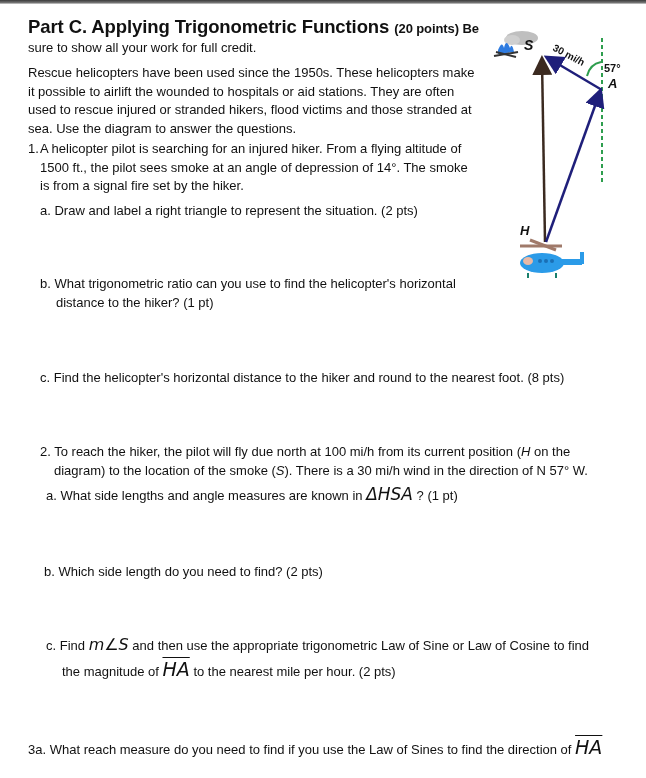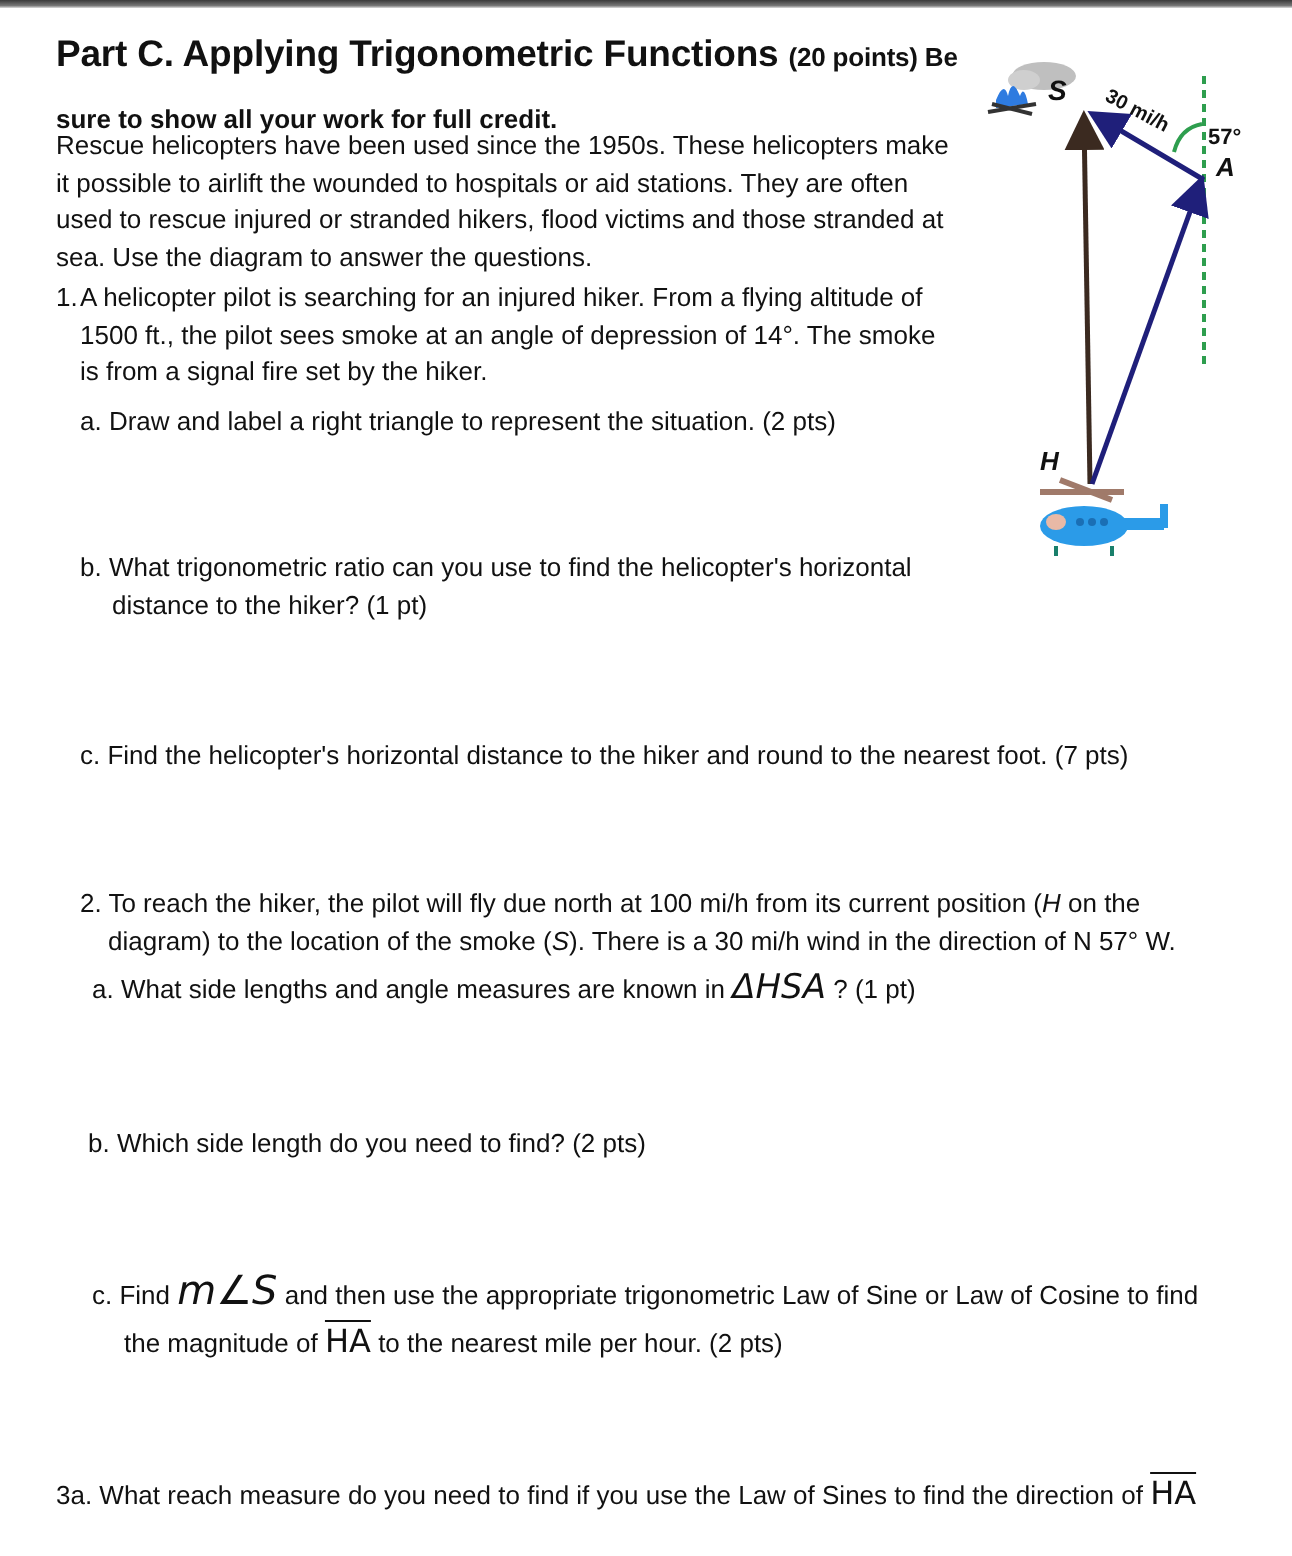--- a/index.html
+++ b/index.html
@@ -8,38 +8,38 @@
     font-family: "Liberation Sans", sans-serif; color: #111; position: relative;
   }
   .topbar {
     position: absolute; left: 0; top: 0; width: 646px; height: 4px;
     background: linear-gradient(#3a3a3a, #777 70%, #ddd);
   }
   .page { position: absolute; left: 0; top: 0; width: 646px; height: 778px; }
   .abs { position: absolute; margin: 0; }
   .title { left: 28px; top: 16px; font-size: 18.5px; font-weight: bold; letter-spacing: -0.1px; white-space: nowrap; }
   .title small { font-size: 13px; font-weight: bold; }
-  .subtitle { left: 28px; top: 52px; font-size: 13px; font-weight: bold; }
+  .subtitle { left: 28px; top: 40px; font-size: 13px; font-weight: normal; }
   .p { font-size: 13px; line-height: 18.6px; }
   .intro { left: 28px; top: 64px; width: 460px; }
   .q1 { left: 28px; top: 140px; width: 450px; }
   .q1 .num { position: absolute; left: 0; top: 0; }
   .pa { left: 40px; top: 202px; }
   .pb { left: 40px; top: 275px; width: 440px; }
   .pb .l2, .pc2 .l2 { padding-left: 16px; }
   .pc { left: 40px; top: 369px; }
   .q2 { left: 40px; top: 443px; width: 560px; }
   .q2 .l2 { padding-left: 14px; }
   .p2a { left: 46px; top: 485px; white-space: nowrap; }
   .tri { font-size: 17px; font-style: italic; font-family: "DejaVu Sans", sans-serif; }
   .p2b { left: 44px; top: 563px; }
   .p2c { left: 46px; top: 636px; width: 560px; white-space: nowrap; }
   .p2c .l2 { padding-left: 16px; padding-top: 4px; }
-  .mang { font-size: 20px; font-style: italic; font-family: "DejaVu Sans", sans-serif; }
-  .vec { font-size: 16px; text-decoration: overline; font-family: "DejaVu Sans", sans-serif; }
+  .mang { font-size: 16px; font-style: italic; font-family: "DejaVu Sans", sans-serif; }
+  .vec { font-style: italic; font-size: 19px; text-decoration: overline; font-family: "DejaVu Sans", sans-serif; }
   .p3a { left: 28px; top: 738px; width: 610px; white-space: nowrap; }
   .p3a .l2 { padding-left: 22px; }
   .diagram { position: absolute; left: 484px; top: 20px; width: 162px; height: 260px; }
 </style>
 </head>
 <body>
 
 <div class="topbar"></div>
 
 <div class="page">
@@ -64,21 +64,21 @@
     <div style="padding-left:12px">is from a signal fire set by the hiker.</div>
   </div>
 
   <div class="abs p pa">a. Draw and label a right triangle to represent the situation. (2 pts)</div>
 
   <div class="abs p pb">
     <div>b. What trigonometric ratio can you use to find the helicopter's horizontal</div>
     <div class="l2">distance to the hiker? (1 pt)</div>
   </div>
 
-  <div class="abs p pc">c. Find the helicopter's horizontal distance to the hiker and round to the nearest foot. (7 pts)</div>
+  <div class="abs p pc">c. Find the helicopter's horizontal distance to the hiker and round to the nearest foot. (8 pts)</div>
 
   <div class="abs p q2">
     <div><span>2. To reach the hiker, the pilot will fly due north at 100 mi/h from its current position (</span><i>H</i><span> on the</span></div>
     <div class="l2"><span>diagram) to the location of the smoke (</span><i>S</i><span>). There is a 30 mi/h wind in the direction of N 57° W.</span></div>
   </div>
 
   <div class="abs p p2a">
     <span>a. What side lengths and angle measures are known in </span><span class="tri">ΔHSA</span><span> ? (1 pt)</span>
   </div>
 

